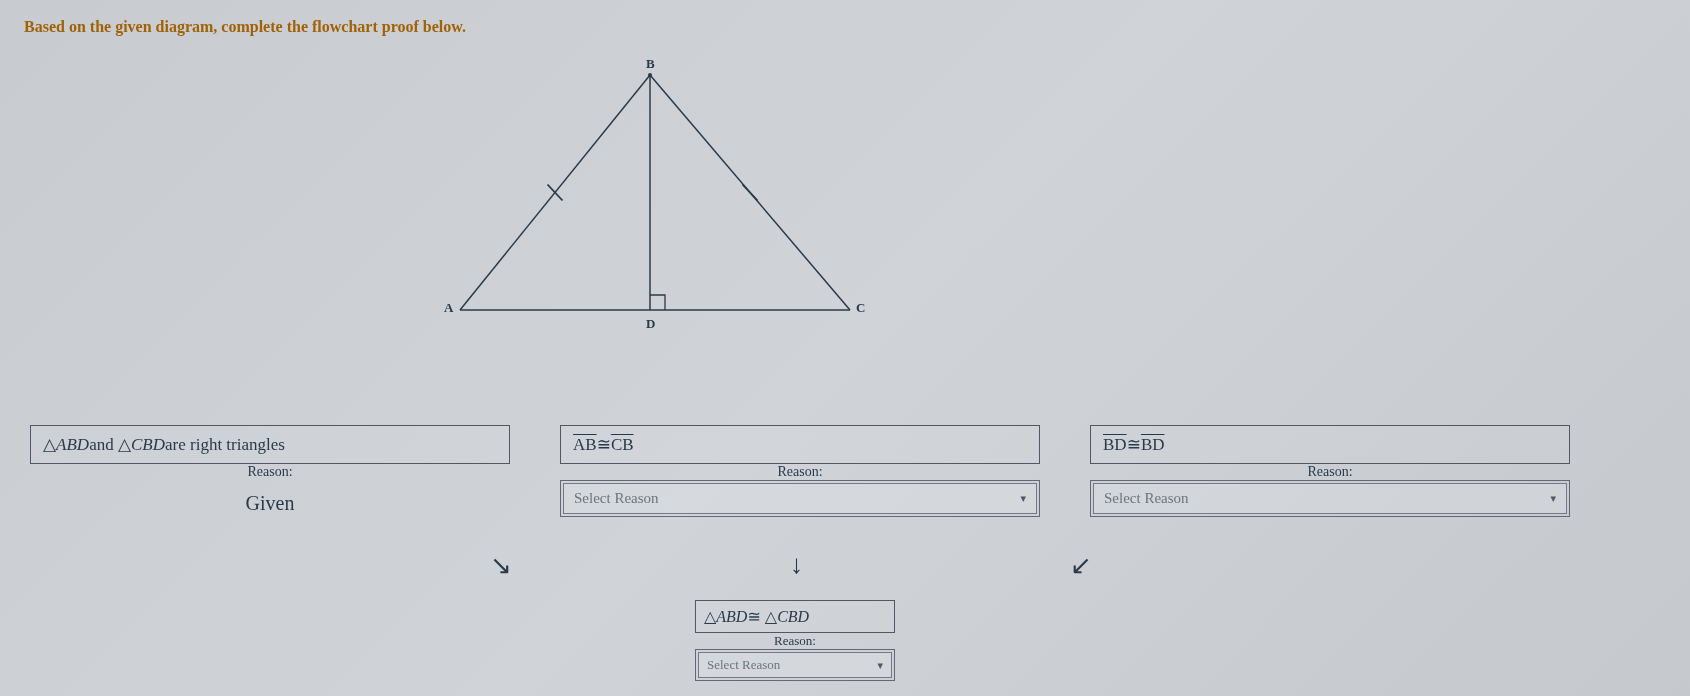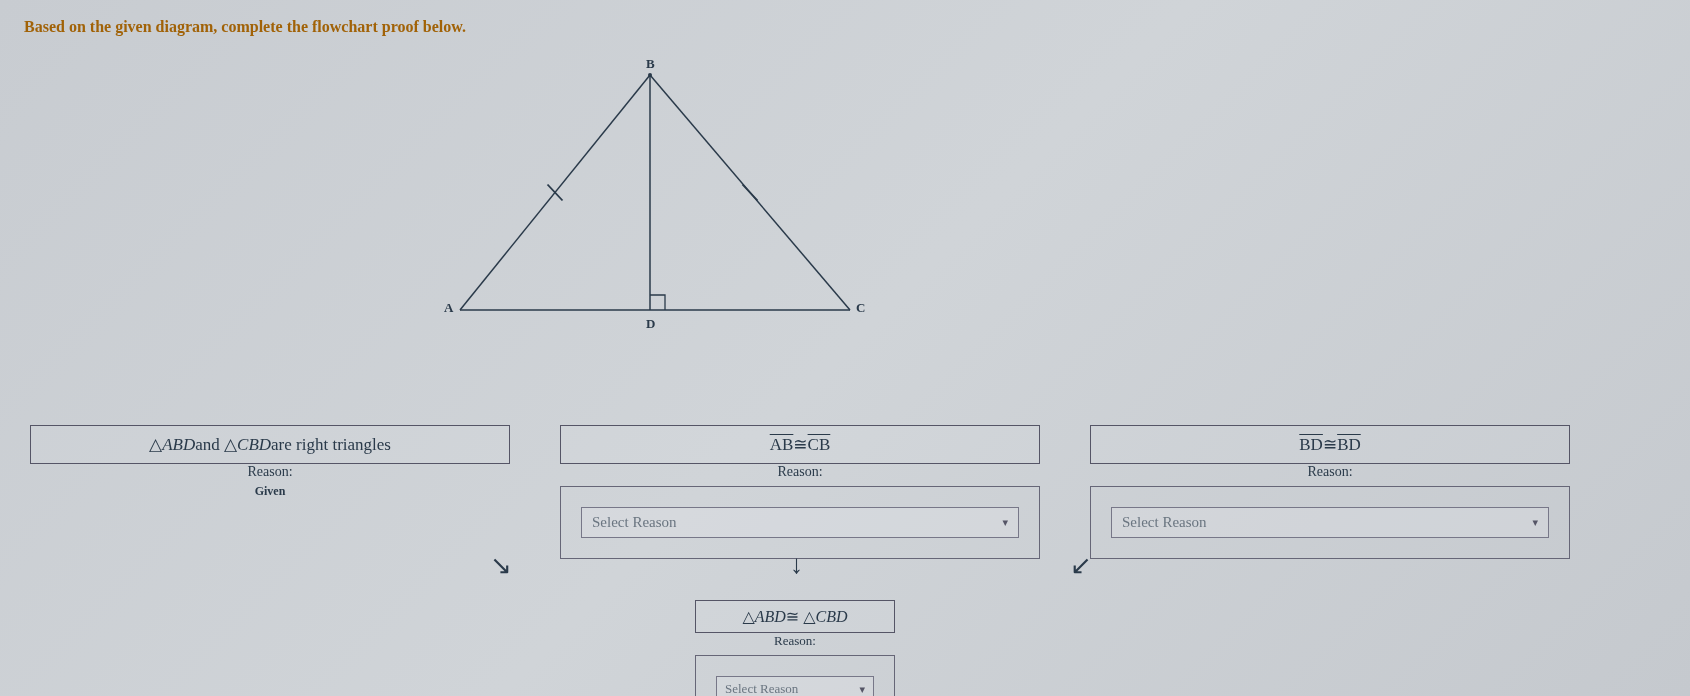--- a/index.html
+++ b/index.html
@@ -46,36 +46,35 @@
 .proof-block {
   text-align: center;
 }
 .statement-box {
   border: 1.5px solid #556;
   padding: 8px 12px;
   font-size: 17px;
   background: rgba(255,255,255,0.05);
   display: flex;
   align-items: center;
-  justify-content: center;
+  justify-content: flex-start;
 }
 .reason-label {
   font-size: 14px;
   margin-top: 0;
   font-weight: normal;
 }
 .reason-given {
-  font-size: 12px;
-  margin-top: 4px;
-  font-weight: bold;
+  font-size: 20px;
+  margin-top: 12px;
 }
 .reason-select-wrap {
-  margin-top: 6px;
+  margin-top: 0;
   border: 1.5px solid #667;
-  padding: 20px;
+  padding: 2px;
 }
 .reason-select {
   border: 1px solid #778;
   padding: 6px 10px;
   font-size: 15px;
   color: #6a7580;
   text-align: left;
   display: flex;
   justify-content: space-between;
   align-items: center;

